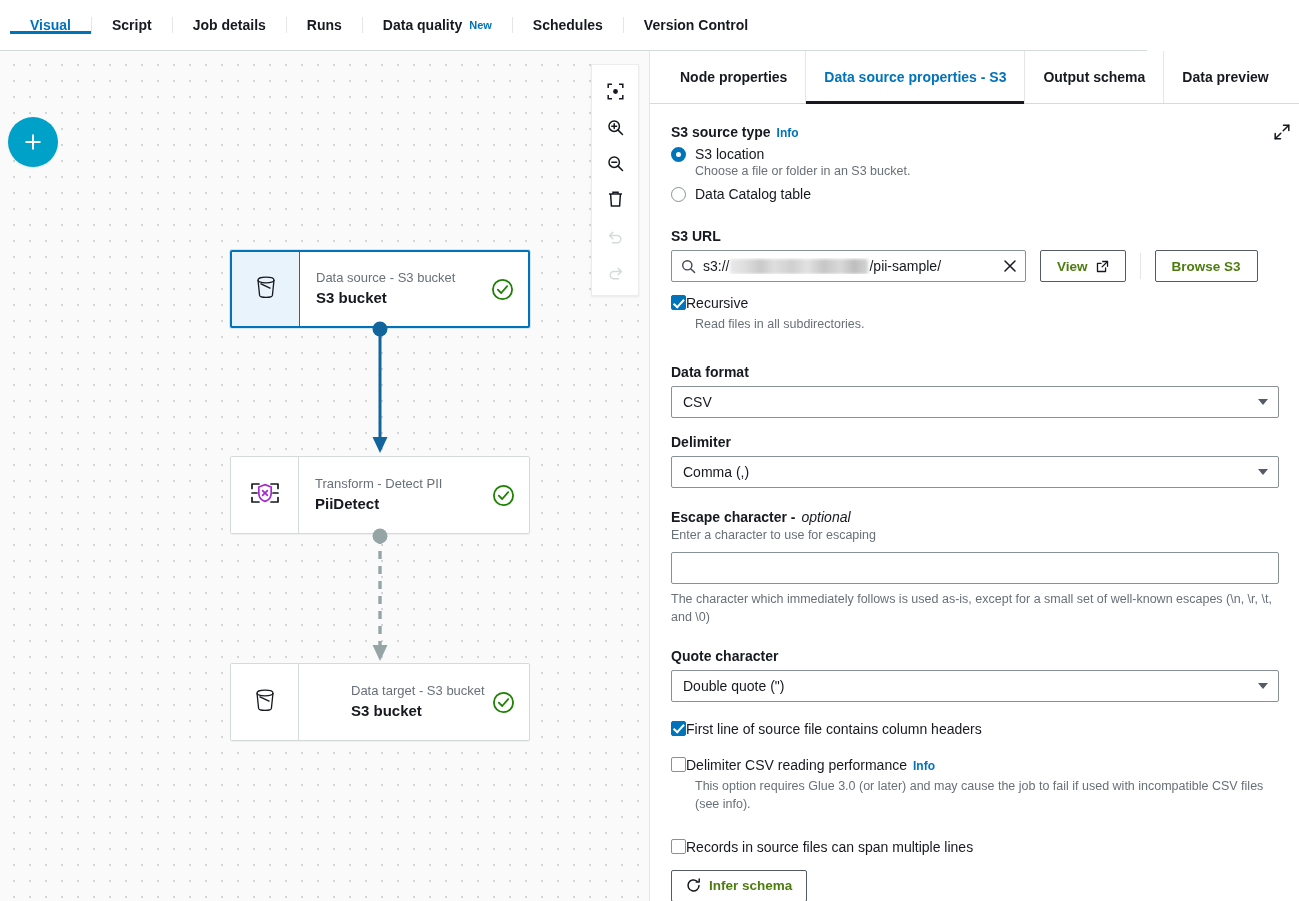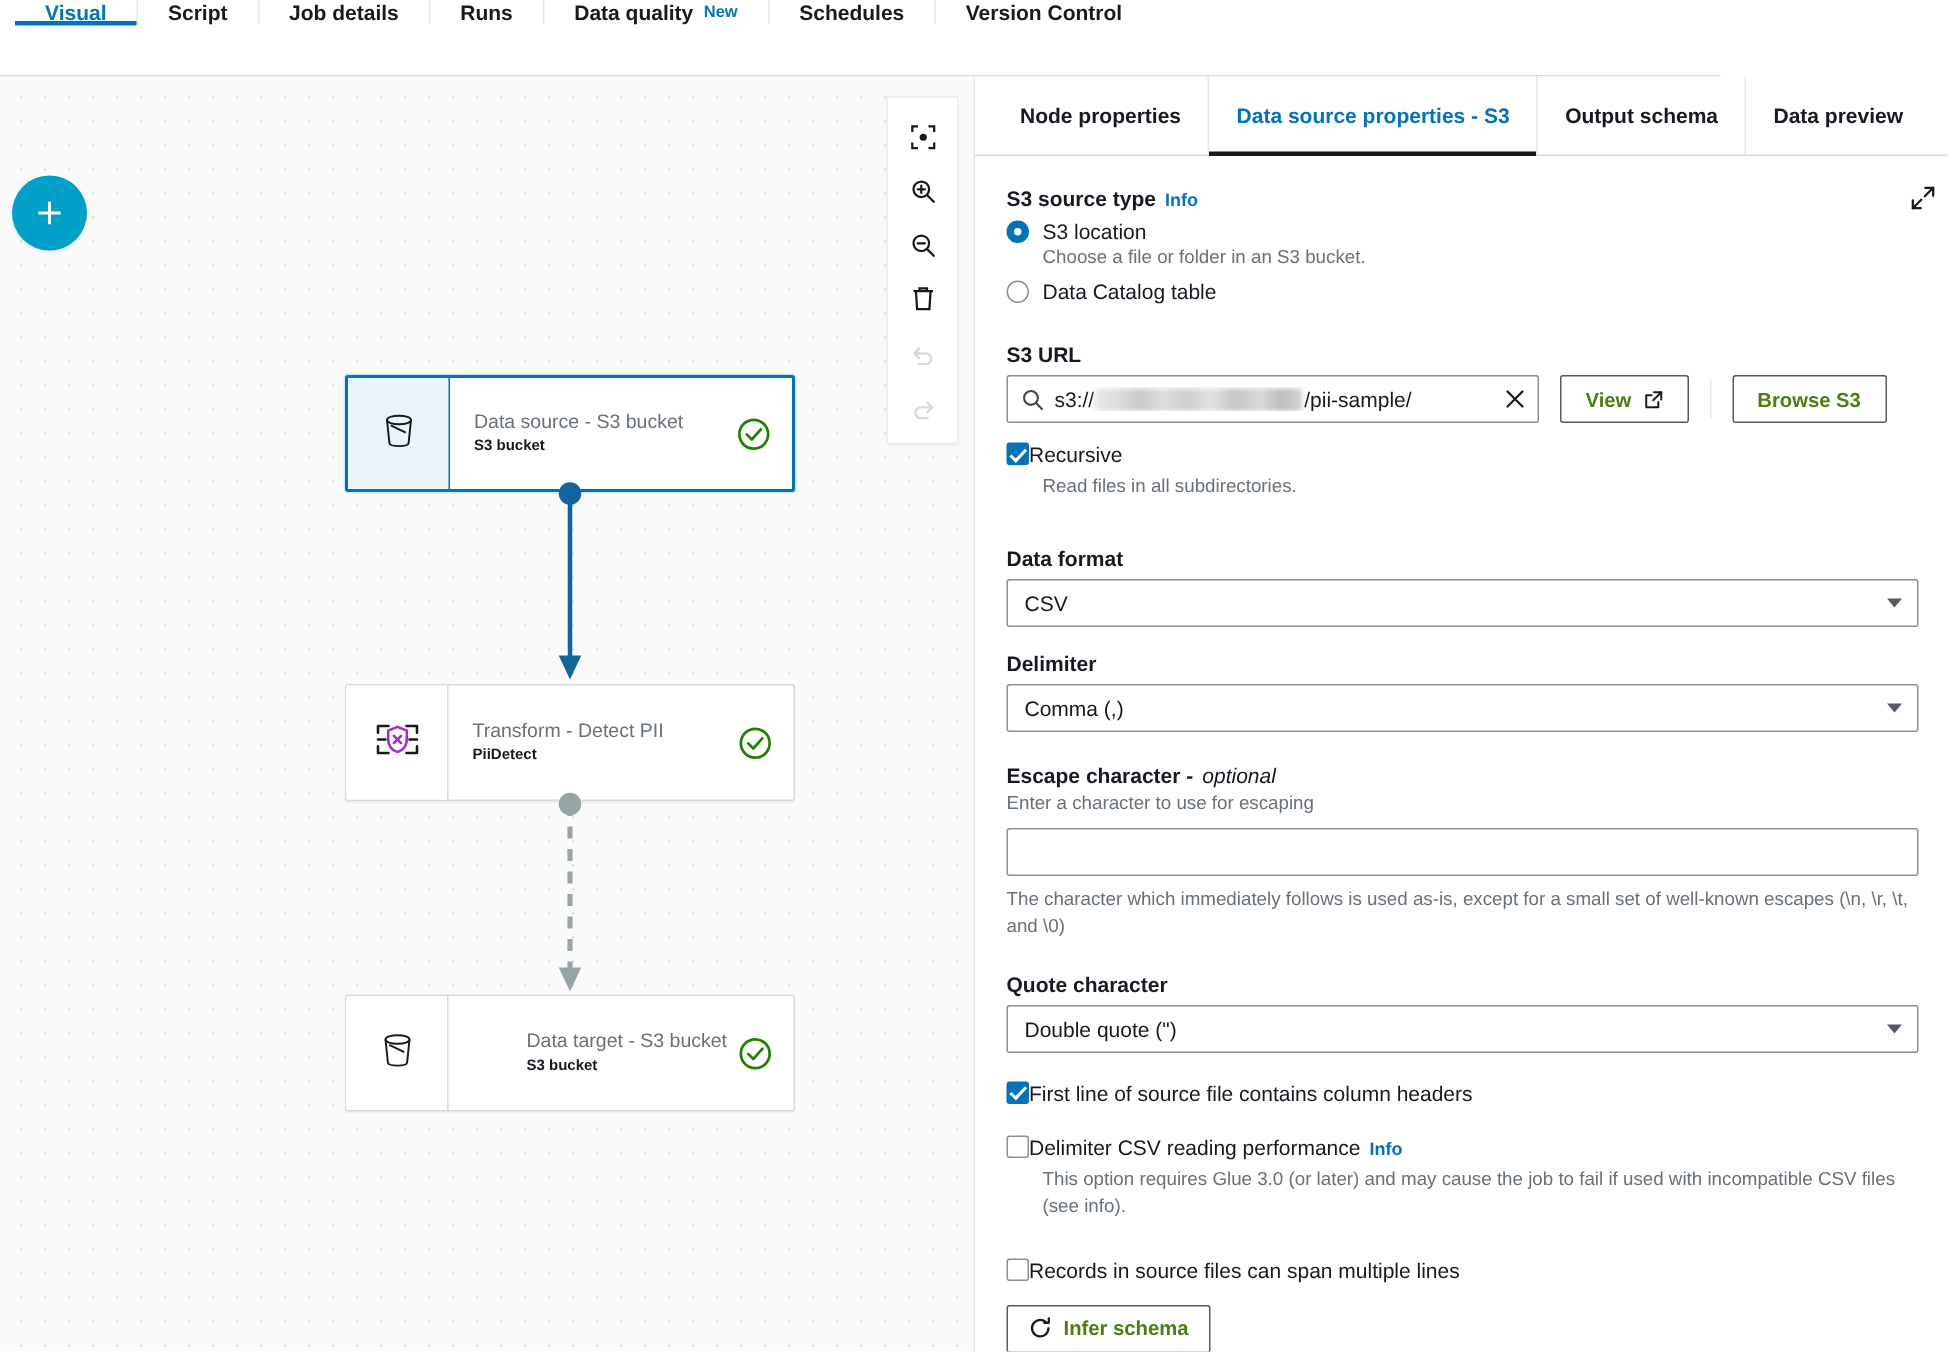--- a/index.html
+++ b/index.html
@@ -12,21 +12,21 @@
     color: #16191f;
     -webkit-font-smoothing: antialiased;
   }
 
   
   .top-tabbar {
     position: absolute; left: 0; top: 0;
     width: 1147px; height: 51px;
     background: #ffffff;
     border-bottom: 1px solid #d5dbdb;
-    display: flex; align-items: flex-start;
+    display: flex; align-items: center;
     padding-left: 10px;
   }
   .top-tab {
     display: flex; align-items: center;
     padding: 0 20px;
     font-size: 14px; font-weight: 700;
     color: #16191f;
     cursor: pointer;
     position: relative;
     border-right: 1px solid #e4e7e7;
@@ -110,21 +110,21 @@
     background: #e8f3fb;
     border-right: 1px solid #0073bb;
   }
   .node-body {
     flex: 1; display: flex; align-items: center;
     padding: 0 14px 0 16px;
     justify-content: space-between;
   }
   .node-text { display: flex; flex-direction: column; gap: 3px; }
   .node-subtitle { font-size: 13px; color: #687078; line-height: 1.25; }
-  .node-title { font-size: 10px; font-weight: 700; color: #16191f; line-height: 1.25; }
+  .node-title { font-size: 15px; font-weight: 700; color: #16191f; line-height: 1.25; }
   .node-status svg { display: block; }
 
   
   #node-source { left: 230px; top: 199px; }
   #node-transform { left: 230px; top: 405px; }
   #node-target { left: 230px; top: 612px; gap: 36px; }
 
   
   .connector { position: absolute; }
   .connector svg { display: block; }

